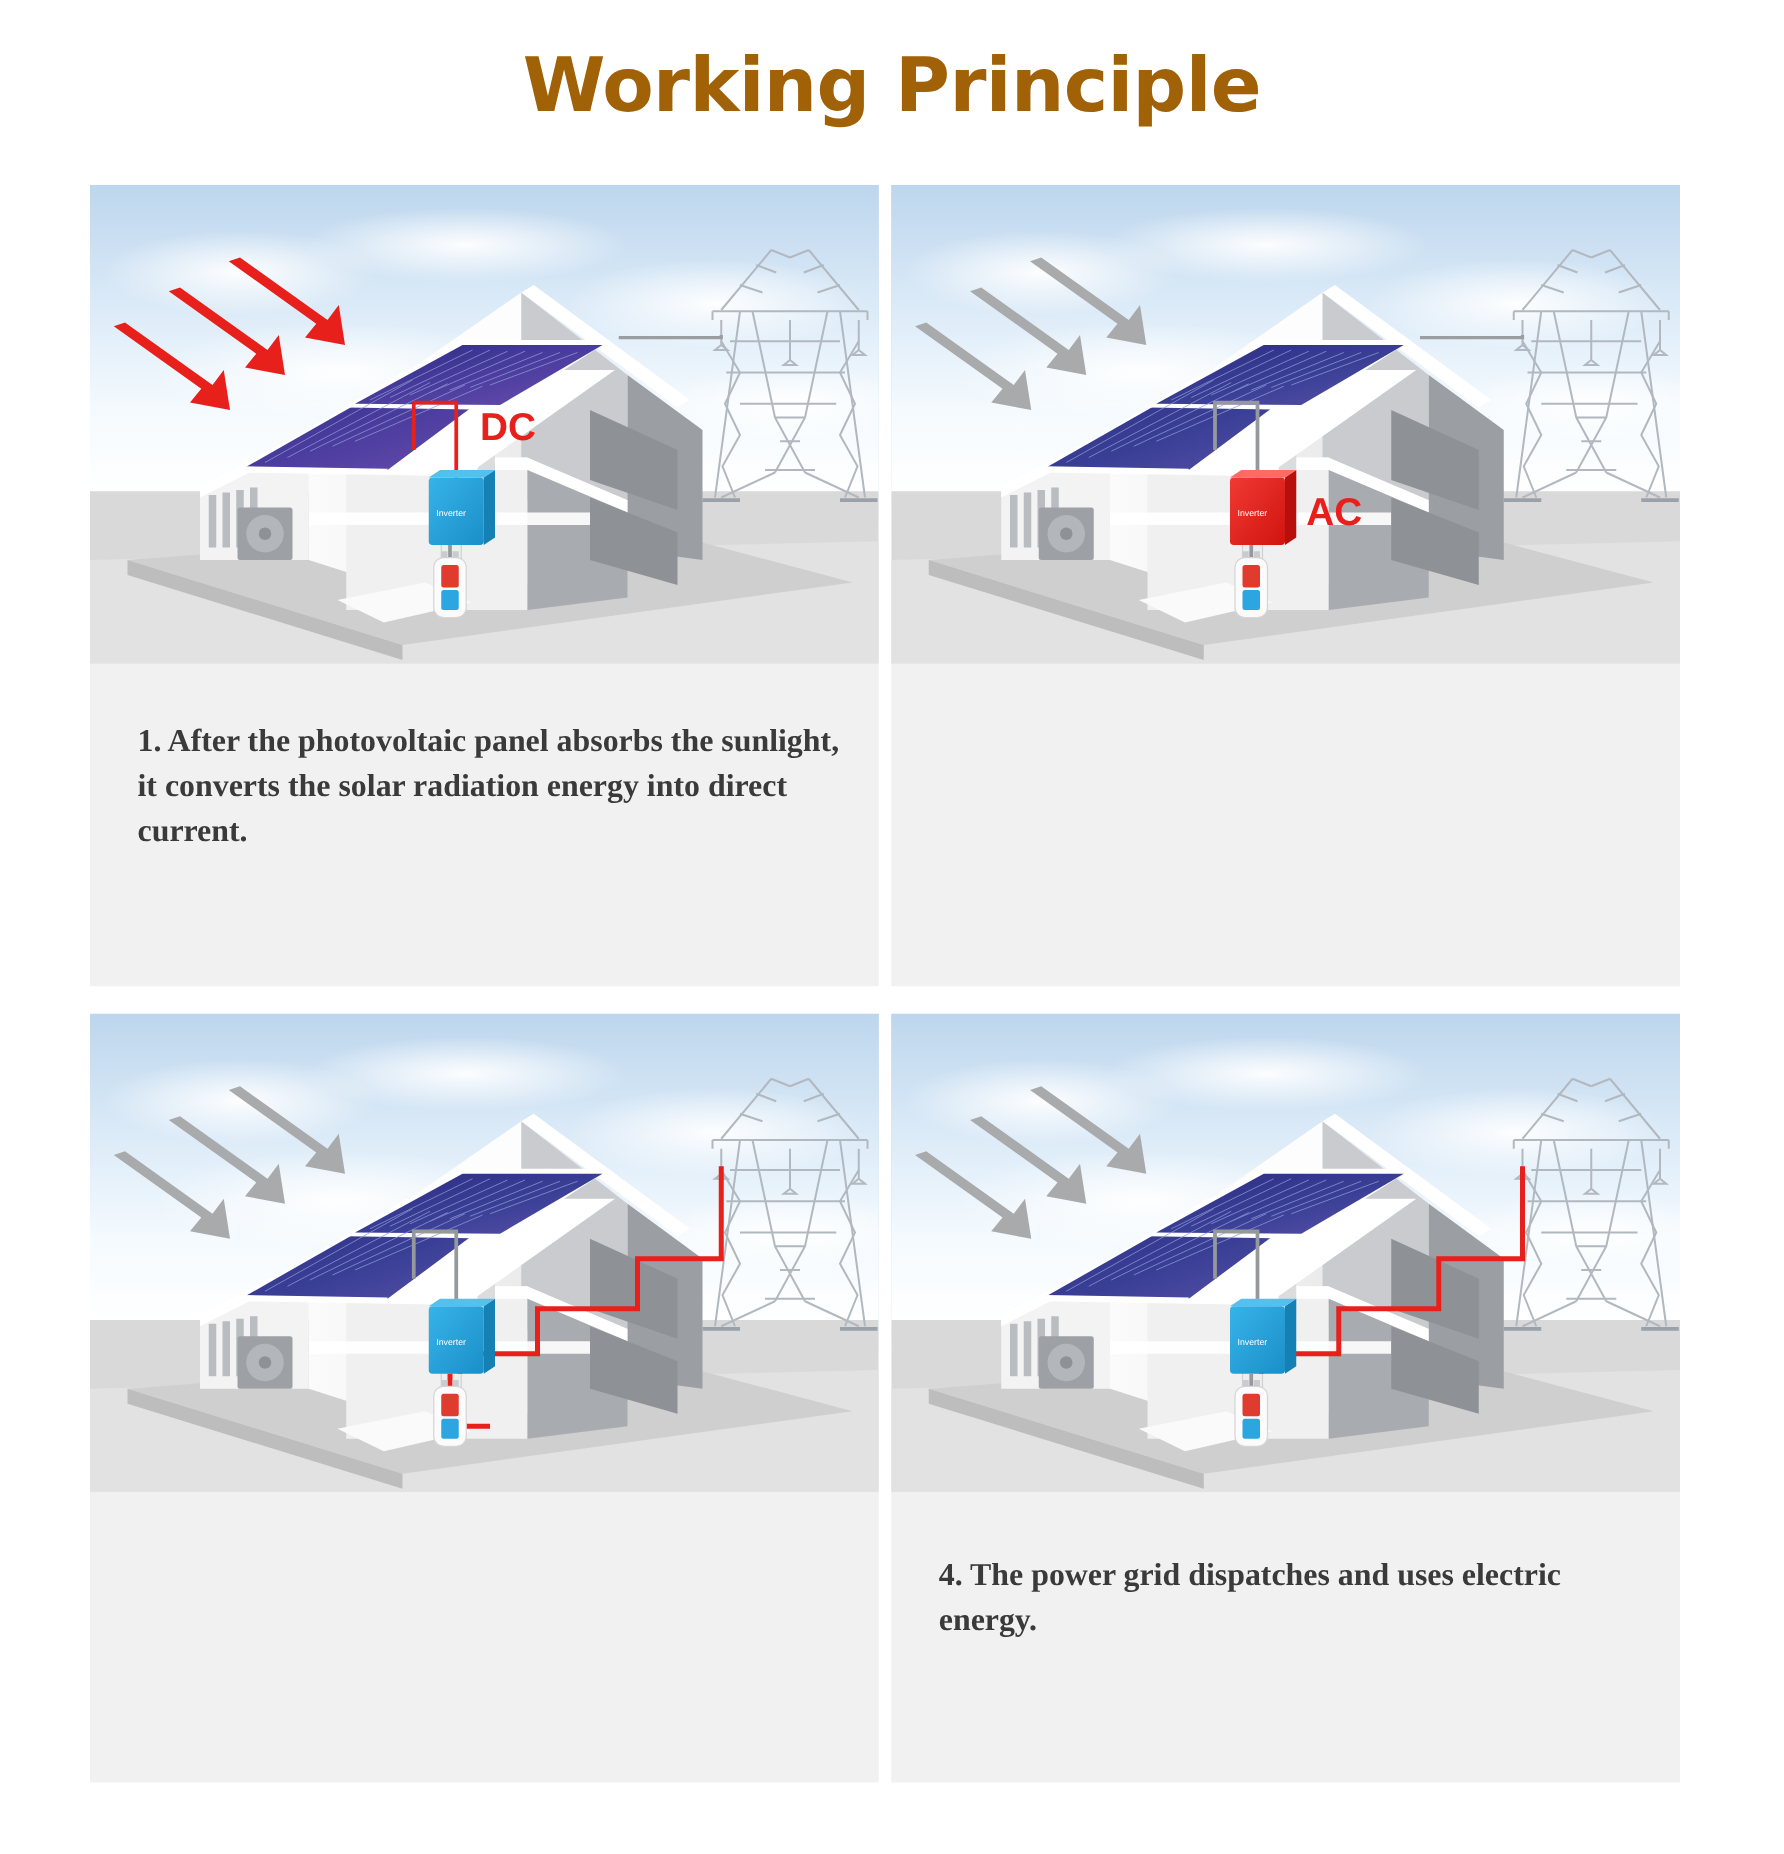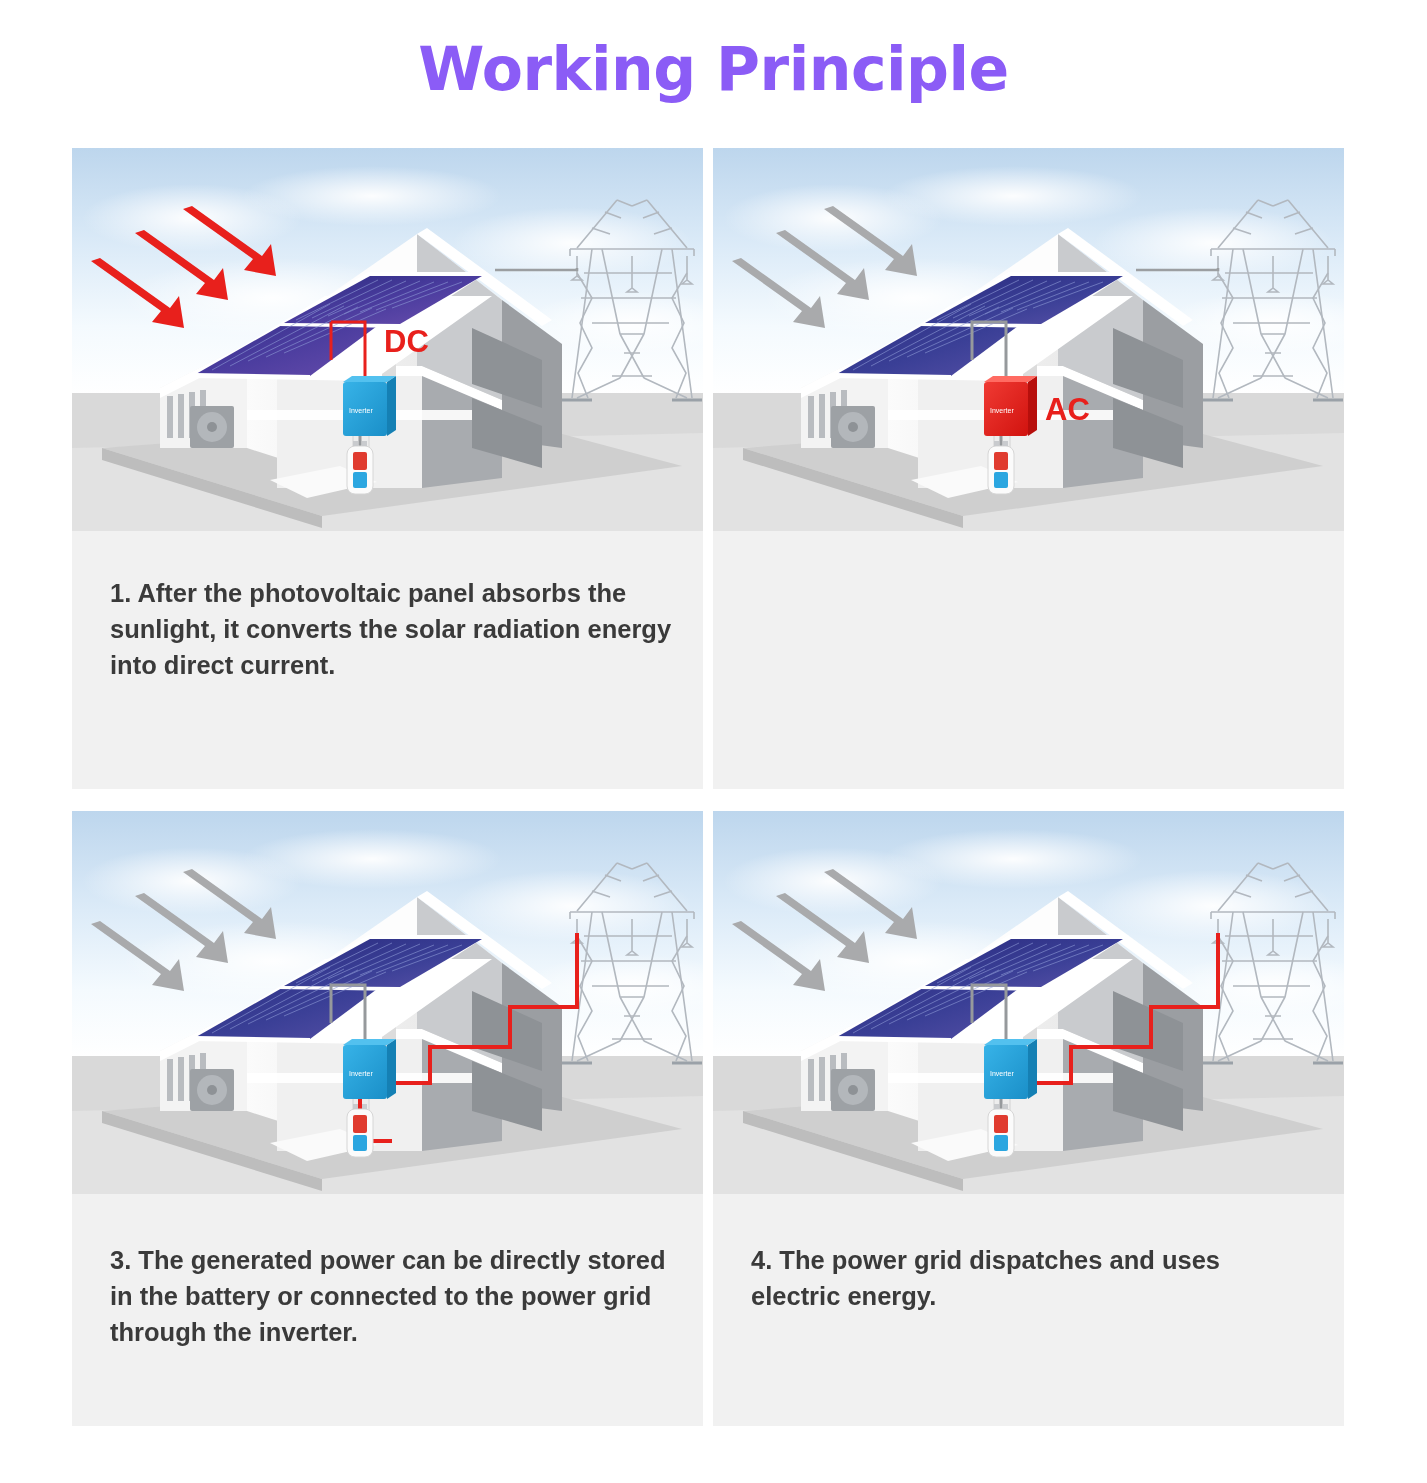--- a/index.html
+++ b/index.html
@@ -20,21 +20,21 @@
 
   
   .page-title {
     position: absolute;
     top: 34px;
     left: 0;
     width: 100%;
     text-align: center;
     font-size: 60px;
     font-weight: bold;
-    color: #8b5cf6;
+    color: #a16207;
     letter-spacing: -0.5px;
     font-family: "DejaVu Sans", sans-serif;
   }
 
   
   .grid {
     position: absolute;
     left: 72px;
     top: 148px;
     width: 1272px;
@@ -63,21 +63,21 @@
 
   
   .caption {
     padding: 44px 28px 40px 38px;
     font-size: 25.5px;
     line-height: 1.42;
     font-weight: bold;
     color: #3a3a3a;
     min-height: 258px;
   }
-  .caption .txt { display: block; max-width: 580px; }
+  .caption .txt { display: block; max-width: 580px; font-family: Liberation Serif, serif; }
 
   .row2 .caption { min-height: 232px; padding-top: 48px; }
 </style>
 </head>
 <body>
 
 <div class="page">
 
   <h1 class="page-title">Working Principle</h1>
 
@@ -457,23 +457,20 @@
             <path d="M288 288 L288 330 L320 330" stroke="#e8201c" stroke-width="4" fill="none"></path>
             <g transform="translate(223,246)">
               <rect x="52" y="52" width="26" height="48" rx="8" fill="#fbfbfb" stroke="#d6d6d6"></rect>
               <rect x="58" y="58" width="14" height="18" rx="2" fill="#e03b2f"></rect>
               <rect x="58" y="78" width="14" height="16" rx="2" fill="#2ba6e0"></rect>
               <rect x="58" y="47" width="5" height="5" fill="#c9cbce"></rect>
               <rect x="67" y="47" width="5" height="5" fill="#c9cbce"></rect>
             </g>
           </svg>
         </div>
-        <div class="caption">
-          <span class="txt">3. The generated power can be directly stored in the battery or connected to the power grid through the inverter.</span>
-        </div>
       </div>
 
       <div class="card">
         <div class="illus">
           <svg viewBox="0 0 631 383" xmlns="http://www.w3.org/2000/svg">
             <defs>
               <linearGradient id="sky4" x1="0" y1="0" x2="0" y2="1">
                 <stop offset="0" stop-color="#bdd6ed"></stop>
                   <stop offset="0.4" stop-color="#dcebf8"></stop>
                 <stop offset="0.72" stop-color="#f4fafe"></stop>

